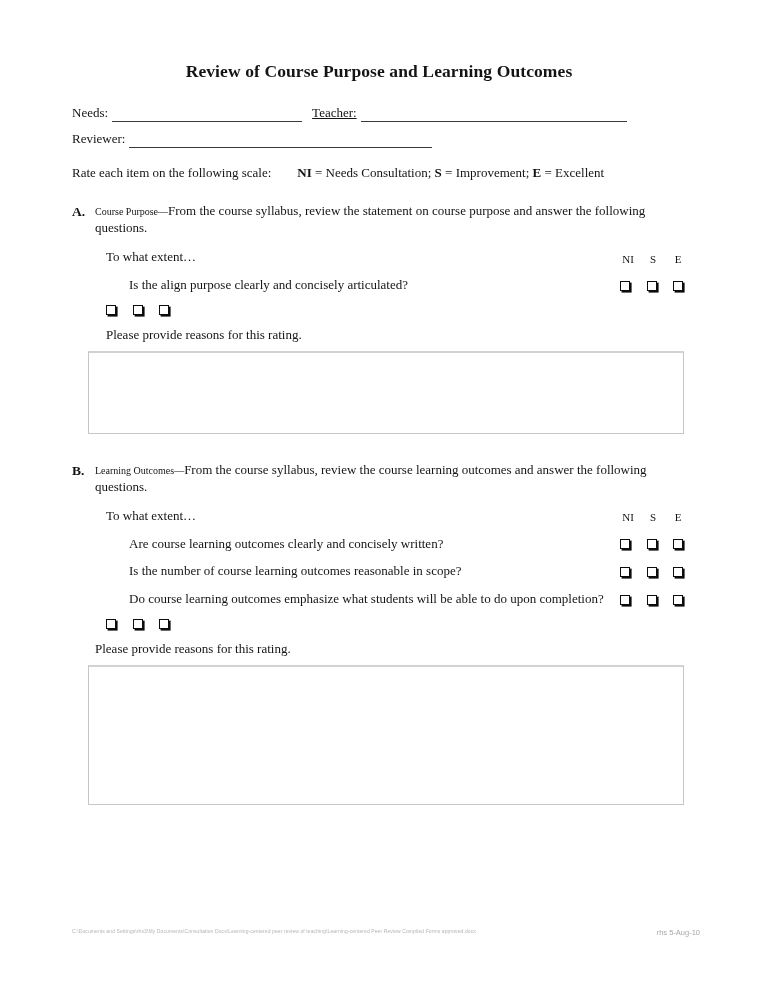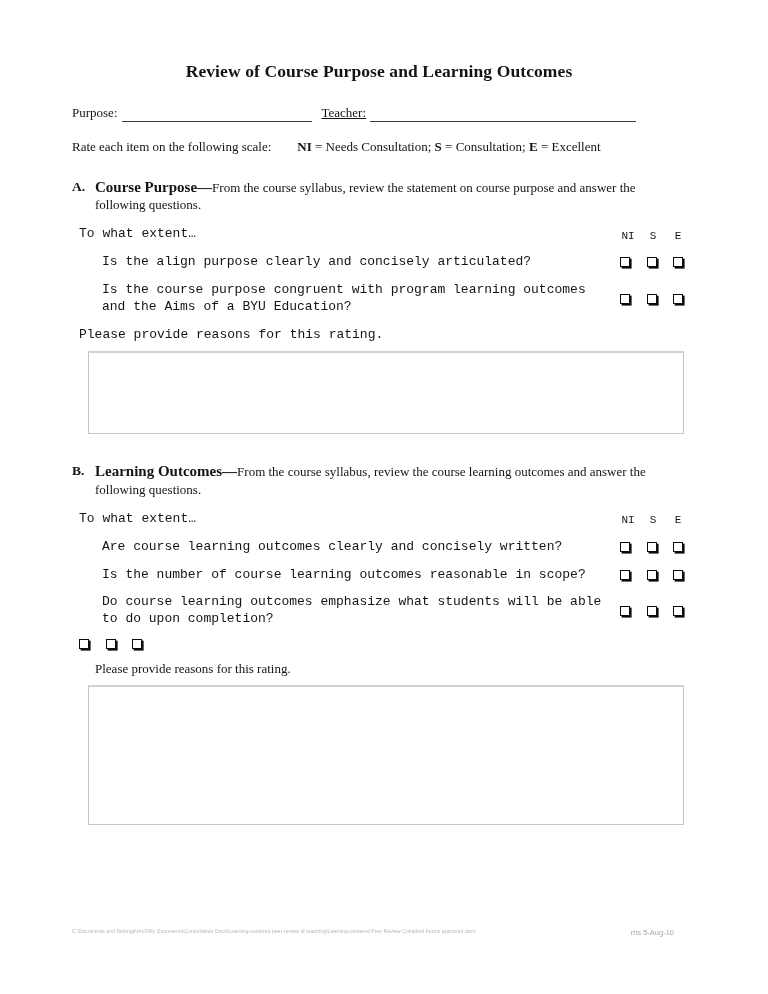--- a/index.html
+++ b/index.html
@@ -38,22 +38,22 @@
   .line-course { width: 190px; }
   .line-teacher { width: 266px; }
   .line-reviewer { width: 303px; }
   .teacher-label { margin-left: 10px; text-decoration: underline; }
   .scale-row { margin-top: 17px; }
   .scale-defs { margin-left: 26px; }
   .section { margin-top: 22px; }
   .section-heading { display: flex; }
   .section-letter { font-weight: bold; width: 23px; flex: 0 0 23px; font-size: 13.5px; }
   .section-text { flex: 1; }
-  .section-bold { font-weight: bold; font-size: 15px; }
-  .section-body { margin-left: 7px; font-family: Liberation Mono, monospace; }
+  .section-bold { font-weight: normal; font-size: 10px; }
+  .section-body { margin-left: 34px; }
   .extent-row {
     display: flex;
     align-items: flex-end;
     margin-top: 12px;
   }
   .extent-label { flex: 1; }
   .rating-headers {
     display: flex;
     width: 66px;
     flex: 0 0 66px;
@@ -96,21 +96,21 @@
     border: 1px solid #c6c6c6;
     border-top: 2px solid #d2d2d2;
     background: #fff;
     box-sizing: border-box;
   }
   .reason-box-a { height: 83px; }
   .reason-box-b { height: 140px; }
   .footer {
     position: absolute;
     left: 72px;
-    right: 94px;
+    right: 68px;
     top: 928px;
     display: flex;
     justify-content: space-between;
     align-items: flex-start;
   }
   .footer-path {
     font-family: "Liberation Sans", sans-serif;
     font-size: 5px;
     color: #b4b4b4;
     letter-spacing: 0.1px;
@@ -124,29 +124,33 @@
 </style>
 </head>
 <body>
 
 <div class="page">
   <div class="content">
 
     <h1 class="doc-title">Review of Course Purpose and Learning Outcomes</h1>
 
     <div class="field-row">
-      <span class="field-label">Purpose:</span>
+      <span class="field-label">Needs:</span>
       <span class="field-line line-course"></span>
       <span class="field-label teacher-label">Teacher:</span>
       <span class="field-line line-teacher"></span>
     </div>
 
+    <div class="field-row">
+      <span class="field-label">Reviewer:</span>
+      <span class="field-line line-reviewer"></span>
+    </div>
 
     <div class="scale-row">
-      <span>Rate each item on the following scale:</span><span class="scale-defs"><b>NI</b><span> = Needs Consultation; </span><b>S</b><span> = Consultation; </span><b>E</b><span> = Excellent</span></span>
+      <span>Rate each item on the following scale:</span><span class="scale-defs"><b>NI</b><span> = Needs Consultation; </span><b>S</b><span> = Improvement; </span><b>E</b><span> = Excellent</span></span>
     </div>
 
     <div class="section">
       <div class="section-heading">
         <span class="section-letter">A.</span>
         <span class="section-text"><span class="section-bold">Course Purpose—</span><span>From the course syllabus, review the statement on course purpose and answer the following questions.</span></span>
       </div>
 
       <div class="section-body">
         <div class="extent-row">
@@ -161,21 +165,20 @@
         <div class="question-row">
           <span class="question-text">Is the align purpose clearly and concisely articulated?</span>
           <span class="rating-group">
             <span class="checkbox"></span>
             <span class="checkbox"></span>
             <span class="checkbox"></span>
           </span>
         </div>
 
         <div class="question-row">
-          <span class="question-text">Is the course purpose congruent with program learning outcomes and the Aims of a BYU Education?</span>
           <span class="rating-group two-line">
             <span class="checkbox"></span>
             <span class="checkbox"></span>
             <span class="checkbox"></span>
           </span>
         </div>
 
         <div class="reasons-label">Please provide reasons for this rating.</div>
       </div>
 

